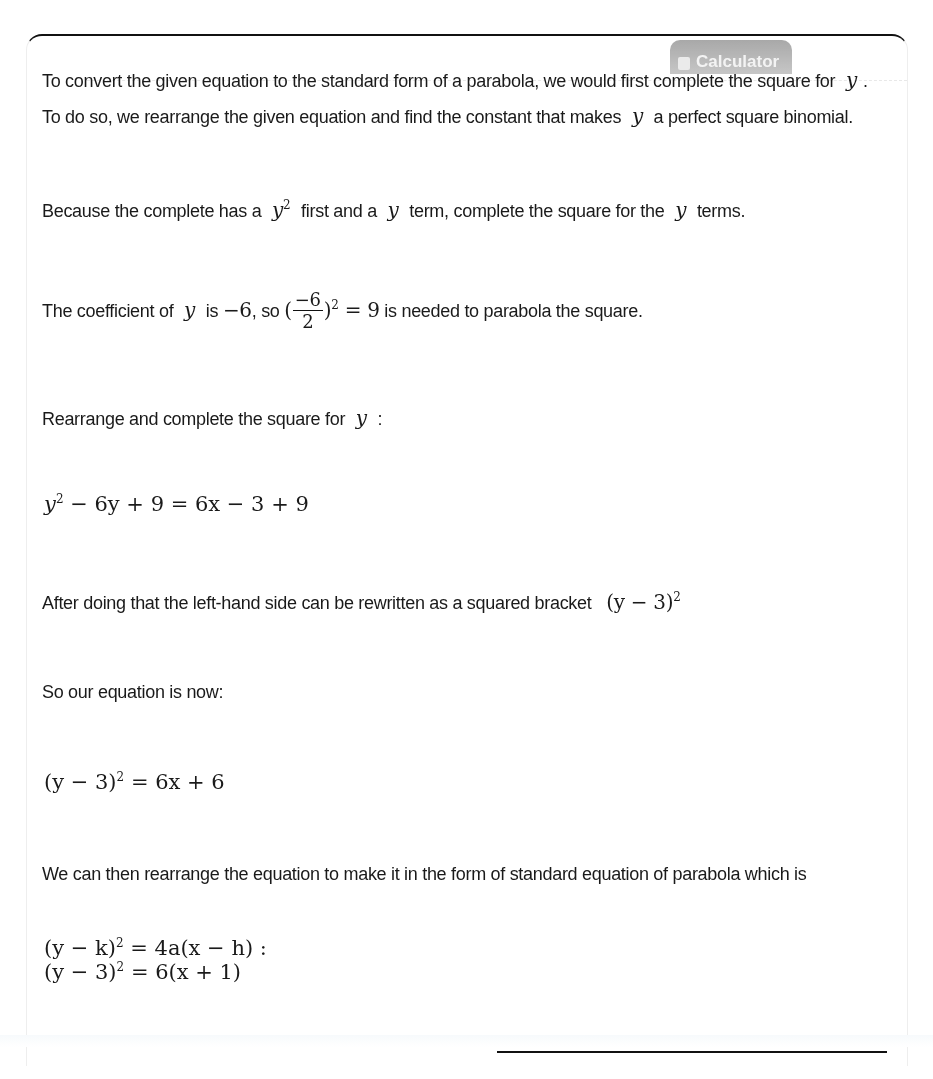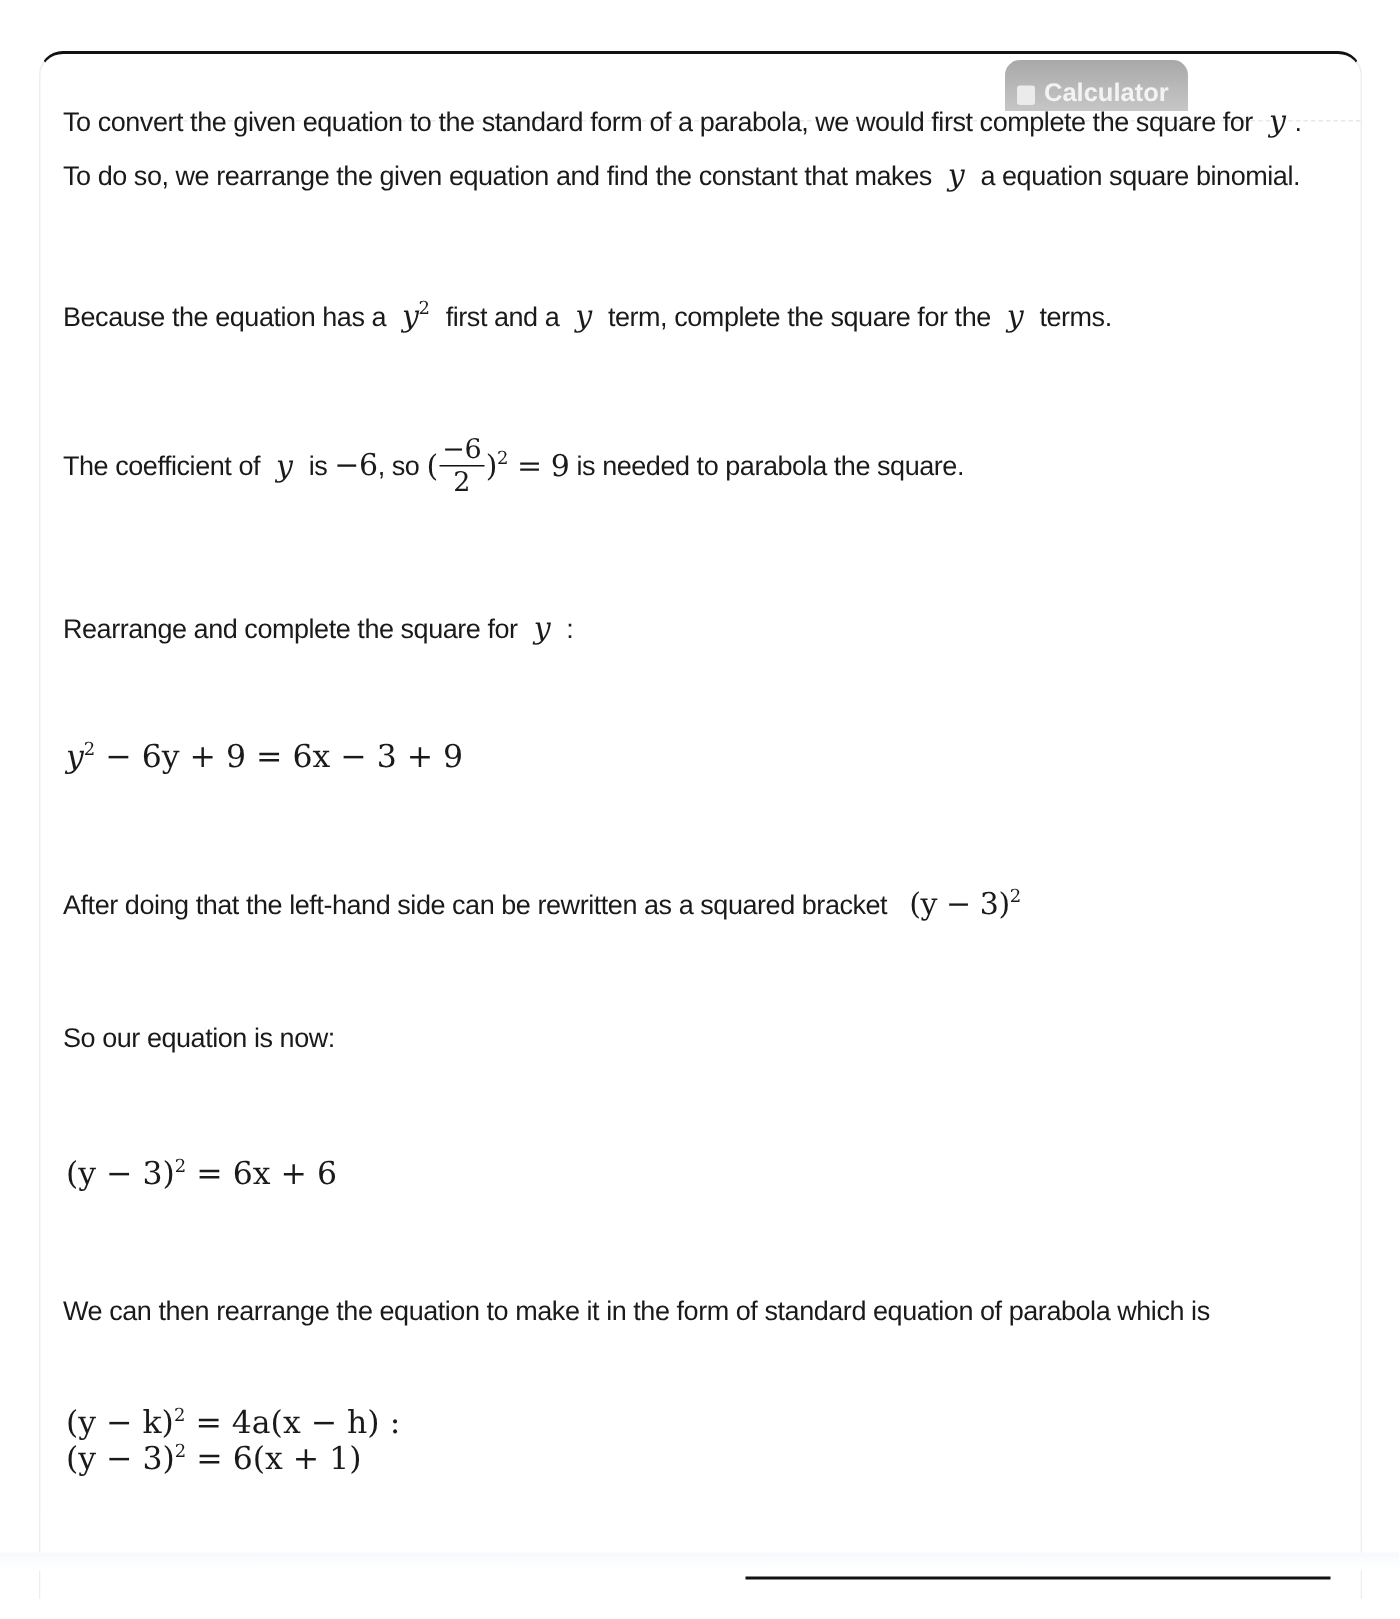--- a/index.html
+++ b/index.html
@@ -89,25 +89,25 @@
 </div>
 
 <div class="line" style="top:68px;">
   <span>To convert the given equation to the standard form of a parabola, we would first complete the square for</span>
   <span class="m">y</span><span>.</span>
 </div>
 
 <div class="line" style="top:104px;">
   <span>To do so, we rearrange the given equation and find the constant that makes</span>
   <span class="m">y</span>
-  <span>a equation square binomial.</span>
+  <span>a perfect square binomial.</span>
 </div>
 
 <div class="line" style="top:198px;">
-  <span>Because the equation has a</span>
+  <span>Because the complete has a</span>
   <span class="m"><span>y</span><sup>2</sup></span>
   <span>first and a</span>
   <span class="m">y</span>
   <span>term, complete the square for the</span>
   <span class="m">y</span>
   <span>terms.</span>
 </div>
 
 <div class="line" style="top:290px;text-align:center;">
   <span>The coefficient of</span>

